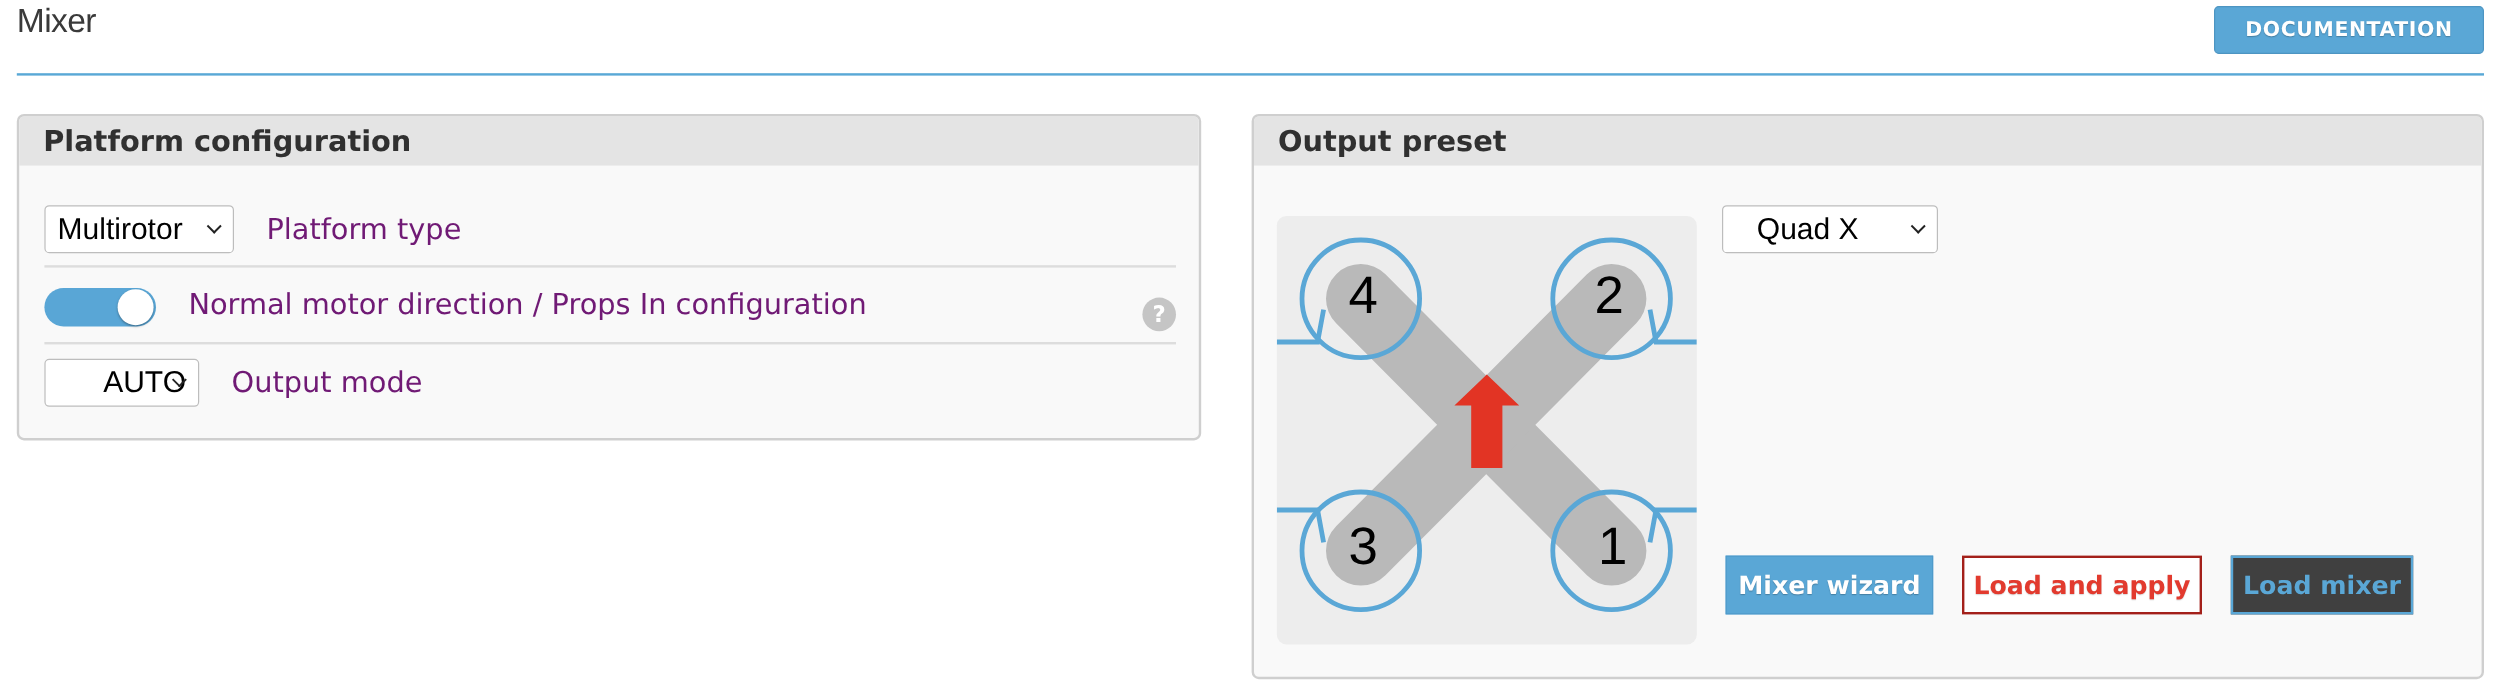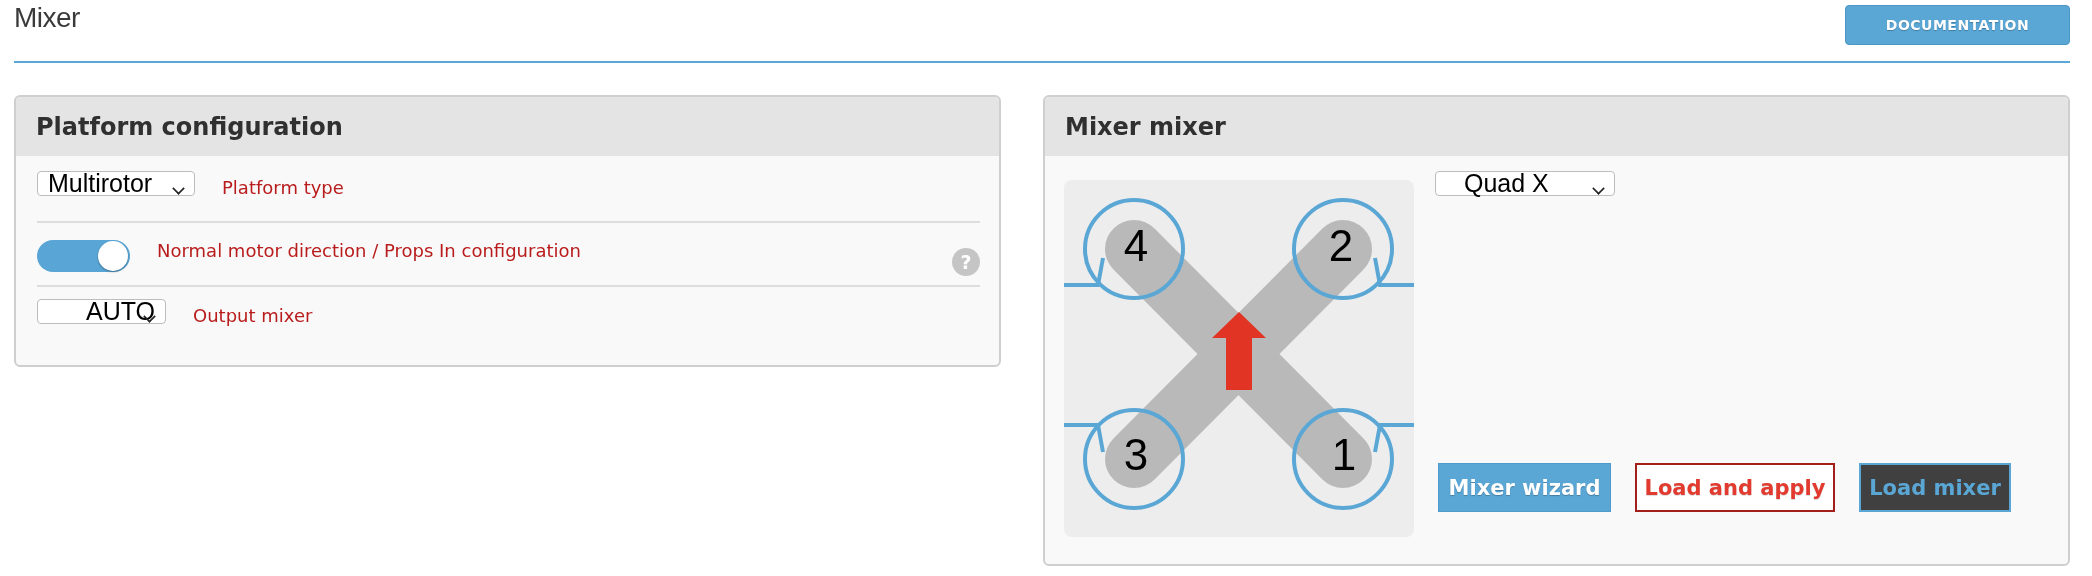--- a/index.html
+++ b/index.html
@@ -12,42 +12,42 @@
     position: absolute; left: 14px; top: 2px;
     font-family: "Liberation Sans", sans-serif; font-weight: 300;
     font-size: 28px; color: #3a3a3a; letter-spacing: -0.5px;
   }
   .title-rule {
     position: absolute; left: 14px; top: 61px; width: 2056px; height: 2px; background: #59a8d6;
   }
   .doc-btn {
     position: absolute; left: 1845px; top: 5px; width: 225px; height: 40px;
     background: #5aa7d6; border: 1px solid #4d95c2; border-radius: 4px;
-    color: #fff; font-weight: bold; font-size: 14px; letter-spacing: 0.5px;
+    color: #fff; font-weight: bold; font-size: 17px; letter-spacing: 0.5px;
     display: flex; align-items: center; justify-content: center;
     text-shadow: 0 1px 1px rgba(0,0,0,0.25); cursor: pointer;
   }
   .panel {
     position: absolute; background: #f9f9f9; border: 2px solid #cfcfcf; border-radius: 6px; overflow: hidden;
   }
   .panel-header {
-    height: 59px; background: #e4e4e4; padding-left: 20px;
+    height: 41px; background: #e4e4e4; padding-left: 20px;
     display: flex; align-items: center;
     font-weight: bold; font-size: 24px; color: #303030;
   }
   .select {
-    position: absolute; height: 25px; background: #fff; border: 1px solid #bdbdbd; border-radius: 4px;
+    position: absolute; height: 40px; background: #fff; border: 1px solid #bdbdbd; border-radius: 4px;
     font-family: "Liberation Sans", sans-serif; font-size: 25px; color: #000;
     display: flex; align-items: center; padding-left: 10px; cursor: pointer;
   }
   .select .chev {
     position: absolute; right: 10px; top: 11px; width: 11px; height: 11px;
     border-right: 2px solid #222; border-bottom: 2px solid #222; transform: rotate(45deg) scale(0.8);
   }
-  .field-label { position: absolute; font-size: 18px; color: #b91c1c; white-space: nowrap; }
+  .field-label { position: absolute; font-size: 24px; color: #701a75; white-space: nowrap; }
   .divider { position: absolute; height: 2px; background: #dddddd; }
   .toggle {
     position: absolute; width: 93px; height: 32px; background: #59a6d6; border-radius: 16px; cursor: pointer;
   }
   .toggle .knob {
     position: absolute; right: 2px; top: 1px; width: 30px; height: 30px; background: #fff; border-radius: 50%;
     box-shadow: 0 1px 2px rgba(0,0,0,0.35);
   }
   .help {
     position: absolute; width: 28px; height: 28px; border-radius: 50%; background: #c5c5c5; color: #fff;
@@ -88,24 +88,24 @@
 </div>
 <div class="field-label" style="left:157px; top:240px;">Normal motor direction / Props In configuration</div>
 <div class="help" style="left:952px; top:248px;">?</div>
 
 <div class="divider" style="left:37px; top:285px; width:943px;"></div>
 
 <div class="select" style="left:37px; top:299px; width:129px;padding-left:48px;">
   <span>AUTO</span>
   <span class="chev"></span>
 </div>
-<div class="field-label" style="left:193px; top:305px;">Output mixer</div>
+<div class="field-label" style="left:193px; top:305px;">Output mode</div>
 
 <div class="panel" style="left:1043px; top:95px; width:1027px; height:471px;">
-  <div class="panel-header">Mixer mixer</div>
+  <div class="panel-header">Output preset</div>
 </div>
 
 <div class="mixer-img">
   <svg width="350" height="357" viewBox="0 0 350 357">
 
     <line x1="70" y1="69" x2="279" y2="279" stroke="#b9b9b9" stroke-width="58" stroke-linecap="round"></line>
     <line x1="279" y1="69" x2="70" y2="279" stroke="#b9b9b9" stroke-width="58" stroke-linecap="round"></line>
 
     <g fill="none" stroke="#5aa7d6" stroke-width="4">
       <circle cx="70" cy="69" r="49"></circle>

